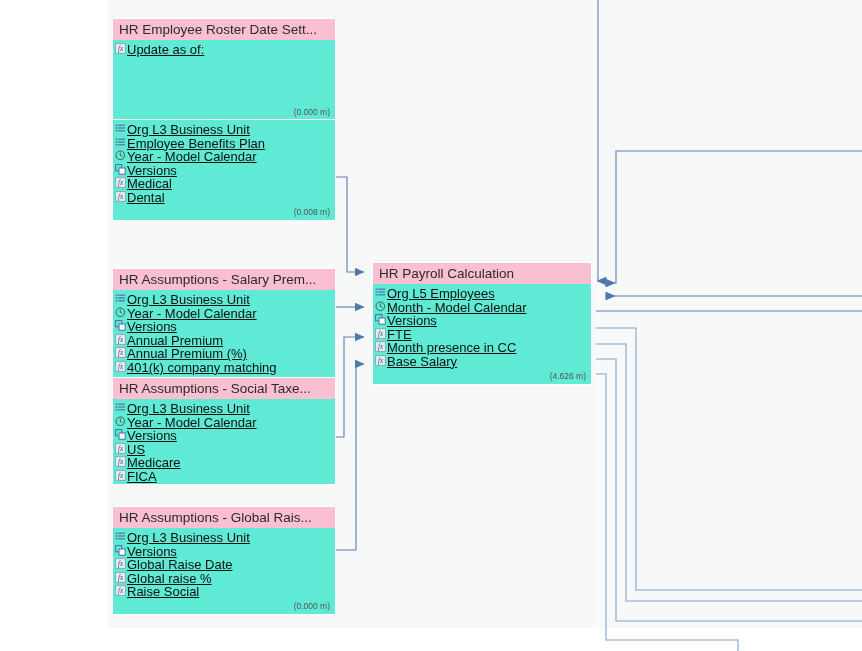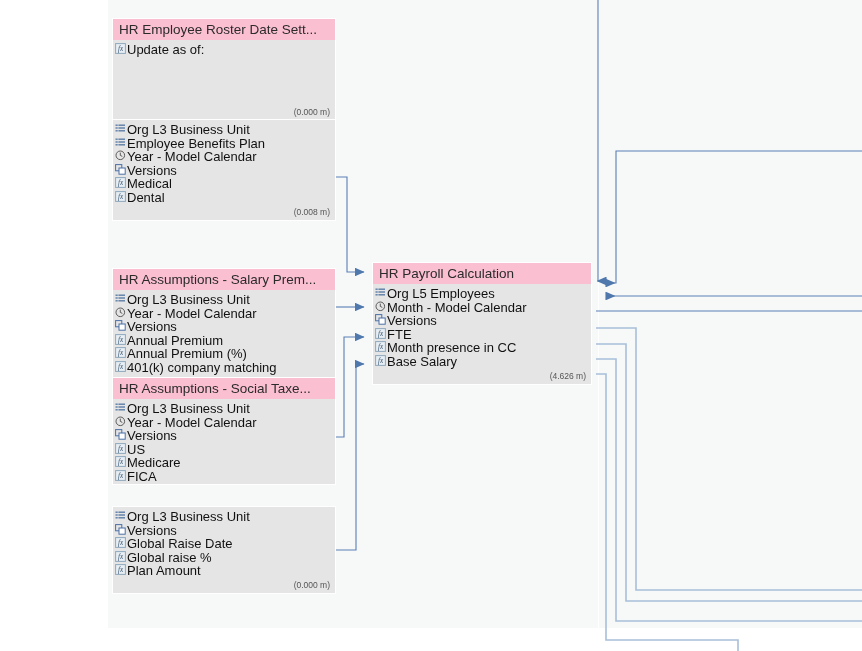--- a/index.html
+++ b/index.html
@@ -21,21 +21,21 @@
   }
   #panel-left{left:108px;top:0px;width:490px;height:628px;}
   #panel-right{left:599px;top:0px;width:263px;height:628px;}
 
   
   #links{position:absolute;left:0;top:0;width:862px;height:651px;}
 
   
   .node{
     position:absolute;
-    background:#e5e5e5;
+    background:#5eead4;
     box-sizing:border-box;
     border:1px solid #ffffff;
   }
   .node-header{
     background:#fbbfd2;
     color:#2b2b2b;
     font-size:13.5px;
     line-height:21px;
     height:21px;
     padding:0 6px;
@@ -49,21 +49,21 @@
   }
   .field{
     display:flex;
     align-items:flex-start;
     height:13.6px;
     font-size:13px;
     line-height:13.6px;
     color:#111;
     white-space:nowrap;
   }
-  .field .label{margin-left:1px;}
+  .field .label{margin-left:1px;text-decoration:underline;}
   .node-meta{
     text-align:right;
     font-size:8.5px;
     color:#555;
     font-family:Liberation Sans, sans-serif;
     padding:2px 5px 3px 0;
   }
   
   .ico{
     width:11px;height:11px;
@@ -337,20 +337,21 @@
               <rect x="0.6" y="0.6" width="9.8" height="9.8" fill="#e8eef3" stroke="#8ea8bd" stroke-width="1"></rect>
               <text x="5.5" y="8.1" font-size="7.2" font-style="italic" font-family="Liberation Serif, serif" fill="#35526e" text-anchor="middle">fx</text>
             </svg>
           </span>
           <span class="label">FICA</span>
         </div>
     </div>
   </div>
 
   <div class="node node-left" id="node-4" style="top:506px;">
+    <div class="node-header">HR Assumptions - Global Rais...</div>
     <div class="node-body">
       <div class="field">
           <span class="ico">
             <svg viewBox="0 0 11 11">
               <g fill="#5c7ea8">
                 <rect x="0.5" y="1.5" width="2.2" height="1.4"></rect>
                 <rect x="3.4" y="1.5" width="6.6" height="1.4"></rect>
                 <rect x="0.5" y="4.3" width="2.2" height="1.4"></rect>
                 <rect x="3.4" y="4.3" width="6.6" height="1.4"></rect>
                 <rect x="0.5" y="7.1" width="2.2" height="1.4"></rect>
@@ -387,21 +388,21 @@
           </span>
           <span class="label">Global raise %</span>
         </div>
       <div class="field">
           <span class="ico">
             <svg viewBox="0 0 11 11">
               <rect x="0.6" y="0.6" width="9.8" height="9.8" fill="#e8eef3" stroke="#8ea8bd" stroke-width="1"></rect>
               <text x="5.5" y="8.1" font-size="7.2" font-style="italic" font-family="Liberation Serif, serif" fill="#35526e" text-anchor="middle">fx</text>
             </svg>
           </span>
-          <span class="label">Plan Amount</span>
+          <span class="label">Raise Social</span>
         </div>
     </div>
     <div class="node-meta">(0.000 m)</div>
   </div>
 
   <div class="node node-right" id="node-5" style="top:262px;">
     <div class="node-header">HR Payroll Calculation</div>
     <div class="node-body">
       <div class="field">
           <span class="ico">

